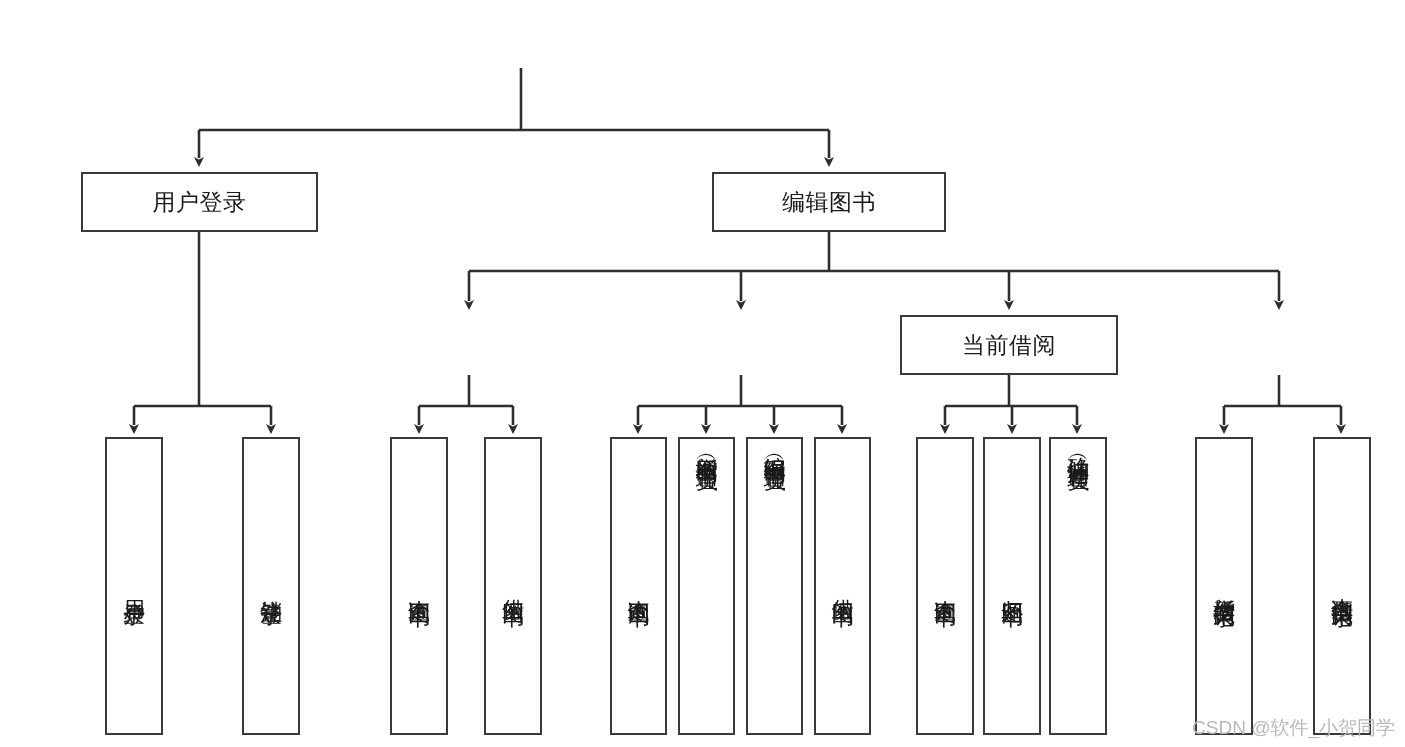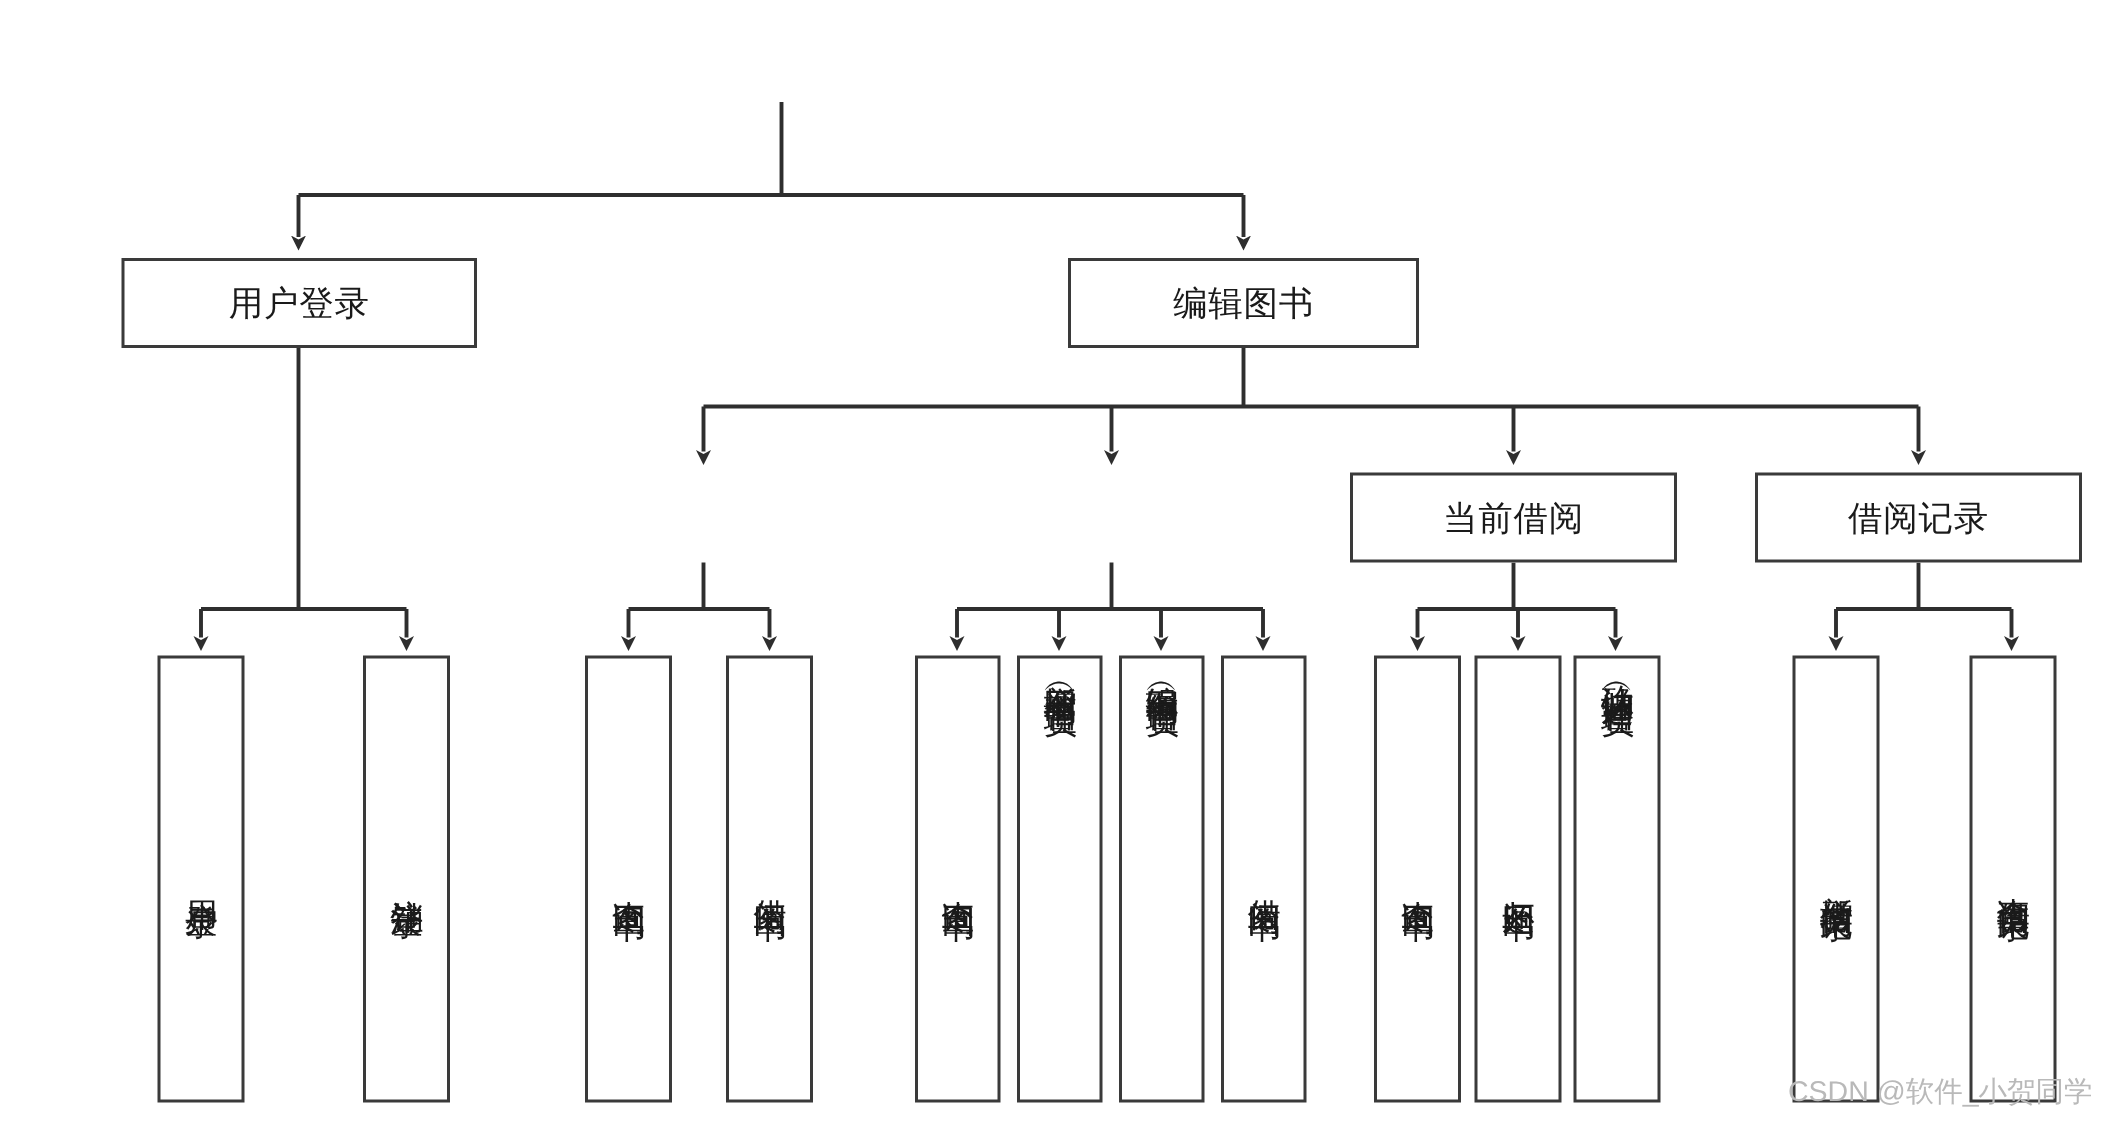--- a/index.html
+++ b/index.html
@@ -134,23 +134,20 @@
   <div class="node-box horiz" style="left:81px; top:172px; width:237px; height:60px;">
     <span class="node-label">用户登录</span>
   </div>
   <div class="node-box horiz" style="left:712px; top:172px; width:234px; height:60px;">
     <span class="node-label">编辑图书</span>
   </div>
 
   <div class="node-box horiz" style="left:900px; top:315px; width:218px; height:60px;">
     <span class="node-label">当前借阅</span>
   </div>
-  <div class="node-box horiz" style="left:1170px; top:315px; width:218px; height:60px;">
-    <span class="node-label">借阅记录</span>
-  </div>
 
   <div class="node-box vert centered" style="left:105px; top:437px; width:58px; height:298px;">
     <span class="node-label">用户登录</span>
   </div>
   <div class="node-box vert centered" style="left:242px; top:437px; width:58px; height:298px;">
     <span class="node-label">注销登录</span>
   </div>
 
   <div class="node-box vert centered" style="left:390px; top:437px; width:58px; height:298px;">
     <span class="node-label">查询图书</span>

